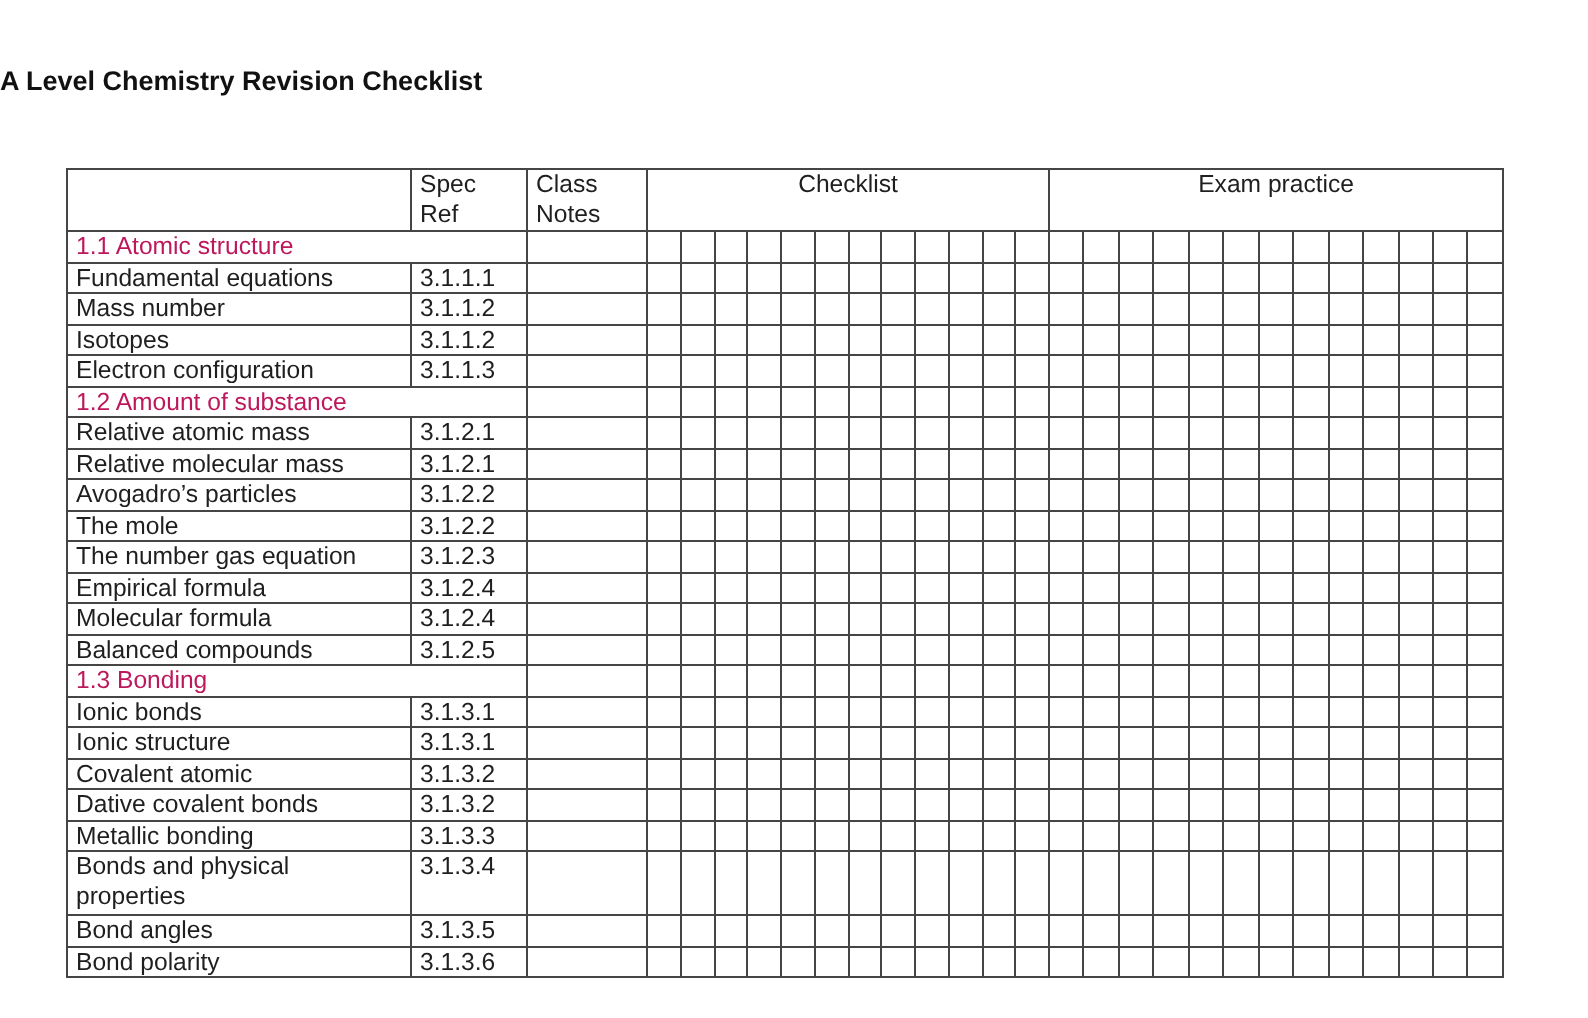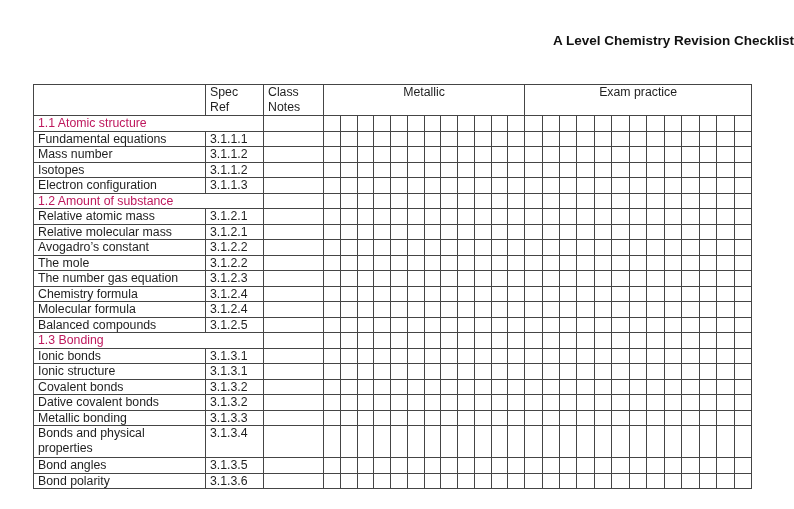--- a/index.html
+++ b/index.html
@@ -10,21 +10,21 @@
     position: relative;
     width: 794px; height: 509px;
     overflow: hidden;
     background: #ffffff;
     font-family: "Liberation Sans", sans-serif;
     color: #1f1f1f;
   }
   .title {
     position: absolute;
     top: 33px; left: 0; width: 100%;
-    text-align: right;
+    text-align: left;
     font-size: 13.5px;
     font-weight: bold;
     color: #111111;
   }
   table.checklist {
     position: absolute;
     top: 84px; left: 33px;
     width: 718px;
     border-collapse: collapse;
     table-layout: fixed;
@@ -86,21 +86,21 @@
         <col style="width: 17.4615px;">
         <col style="width: 17.4615px;">
       </colgroup>
     <thead>
       <tr class="header-row">
         <th></th>
         <th>Spec
 Ref</th>
         <th>Class
 Notes</th>
-        <th class="span-head" colspan="12">Metallic</th>
+        <th class="span-head" colspan="12">Checklist</th>
         <th class="span-head" colspan="13">Exam practice</th>
       </tr>
     </thead>
     <tbody>
         <tr class="body-row">
           <td class="section-cell" colspan="2">1.1 Atomic structure</td>
           <td class="tick-cell"></td>
           <td class="tick-cell"></td>
           <td class="tick-cell"></td>
           <td class="tick-cell"></td>
@@ -330,21 +330,21 @@
           <td class="tick-cell"></td>
           <td class="tick-cell"></td>
           <td class="tick-cell"></td>
           <td class="tick-cell"></td>
           <td class="tick-cell"></td>
           <td class="tick-cell"></td>
           <td class="tick-cell"></td>
           <td class="tick-cell"></td>
         </tr>
         <tr class="body-row">
-          <td>Avogadro’s constant</td>
+          <td>Avogadro’s particles</td>
           <td>3.1.2.2</td>
           <td class="tick-cell"></td>
           <td class="tick-cell"></td>
           <td class="tick-cell"></td>
           <td class="tick-cell"></td>
           <td class="tick-cell"></td>
           <td class="tick-cell"></td>
           <td class="tick-cell"></td>
           <td class="tick-cell"></td>
           <td class="tick-cell"></td>
@@ -420,21 +420,21 @@
           <td class="tick-cell"></td>
           <td class="tick-cell"></td>
           <td class="tick-cell"></td>
           <td class="tick-cell"></td>
           <td class="tick-cell"></td>
           <td class="tick-cell"></td>
           <td class="tick-cell"></td>
           <td class="tick-cell"></td>
         </tr>
         <tr class="body-row">
-          <td>Chemistry formula</td>
+          <td>Empirical formula</td>
           <td>3.1.2.4</td>
           <td class="tick-cell"></td>
           <td class="tick-cell"></td>
           <td class="tick-cell"></td>
           <td class="tick-cell"></td>
           <td class="tick-cell"></td>
           <td class="tick-cell"></td>
           <td class="tick-cell"></td>
           <td class="tick-cell"></td>
           <td class="tick-cell"></td>
@@ -599,21 +599,21 @@
           <td class="tick-cell"></td>
           <td class="tick-cell"></td>
           <td class="tick-cell"></td>
           <td class="tick-cell"></td>
           <td class="tick-cell"></td>
           <td class="tick-cell"></td>
           <td class="tick-cell"></td>
           <td class="tick-cell"></td>
         </tr>
         <tr class="body-row">
-          <td>Covalent bonds</td>
+          <td>Covalent atomic</td>
           <td>3.1.3.2</td>
           <td class="tick-cell"></td>
           <td class="tick-cell"></td>
           <td class="tick-cell"></td>
           <td class="tick-cell"></td>
           <td class="tick-cell"></td>
           <td class="tick-cell"></td>
           <td class="tick-cell"></td>
           <td class="tick-cell"></td>
           <td class="tick-cell"></td>

